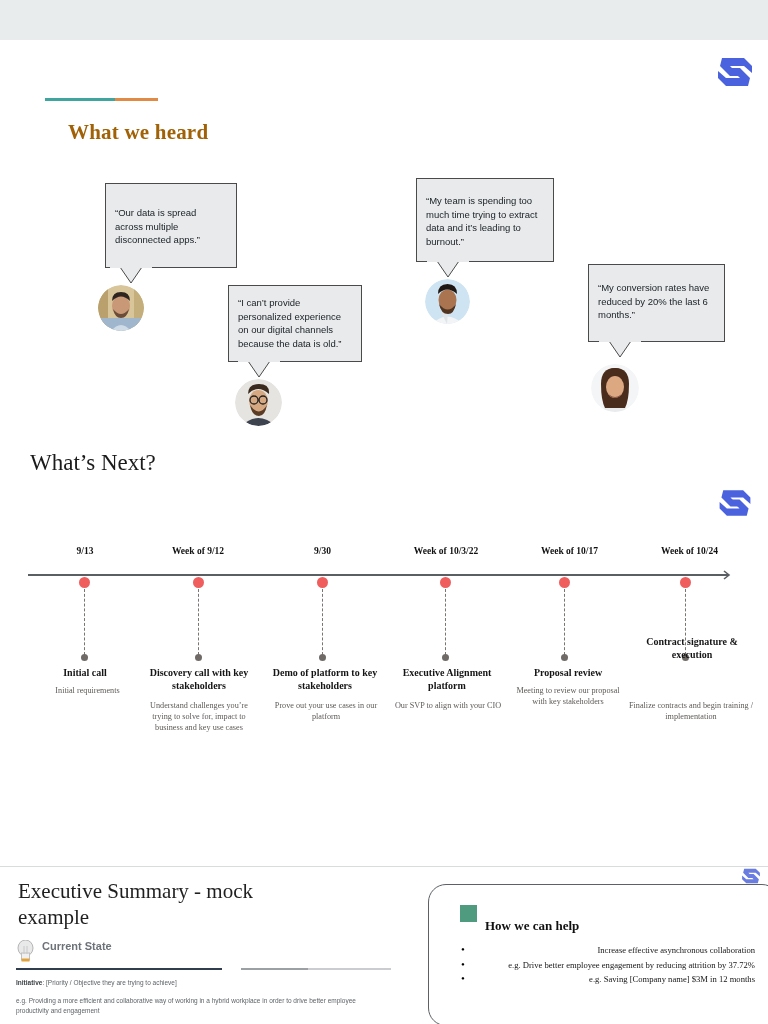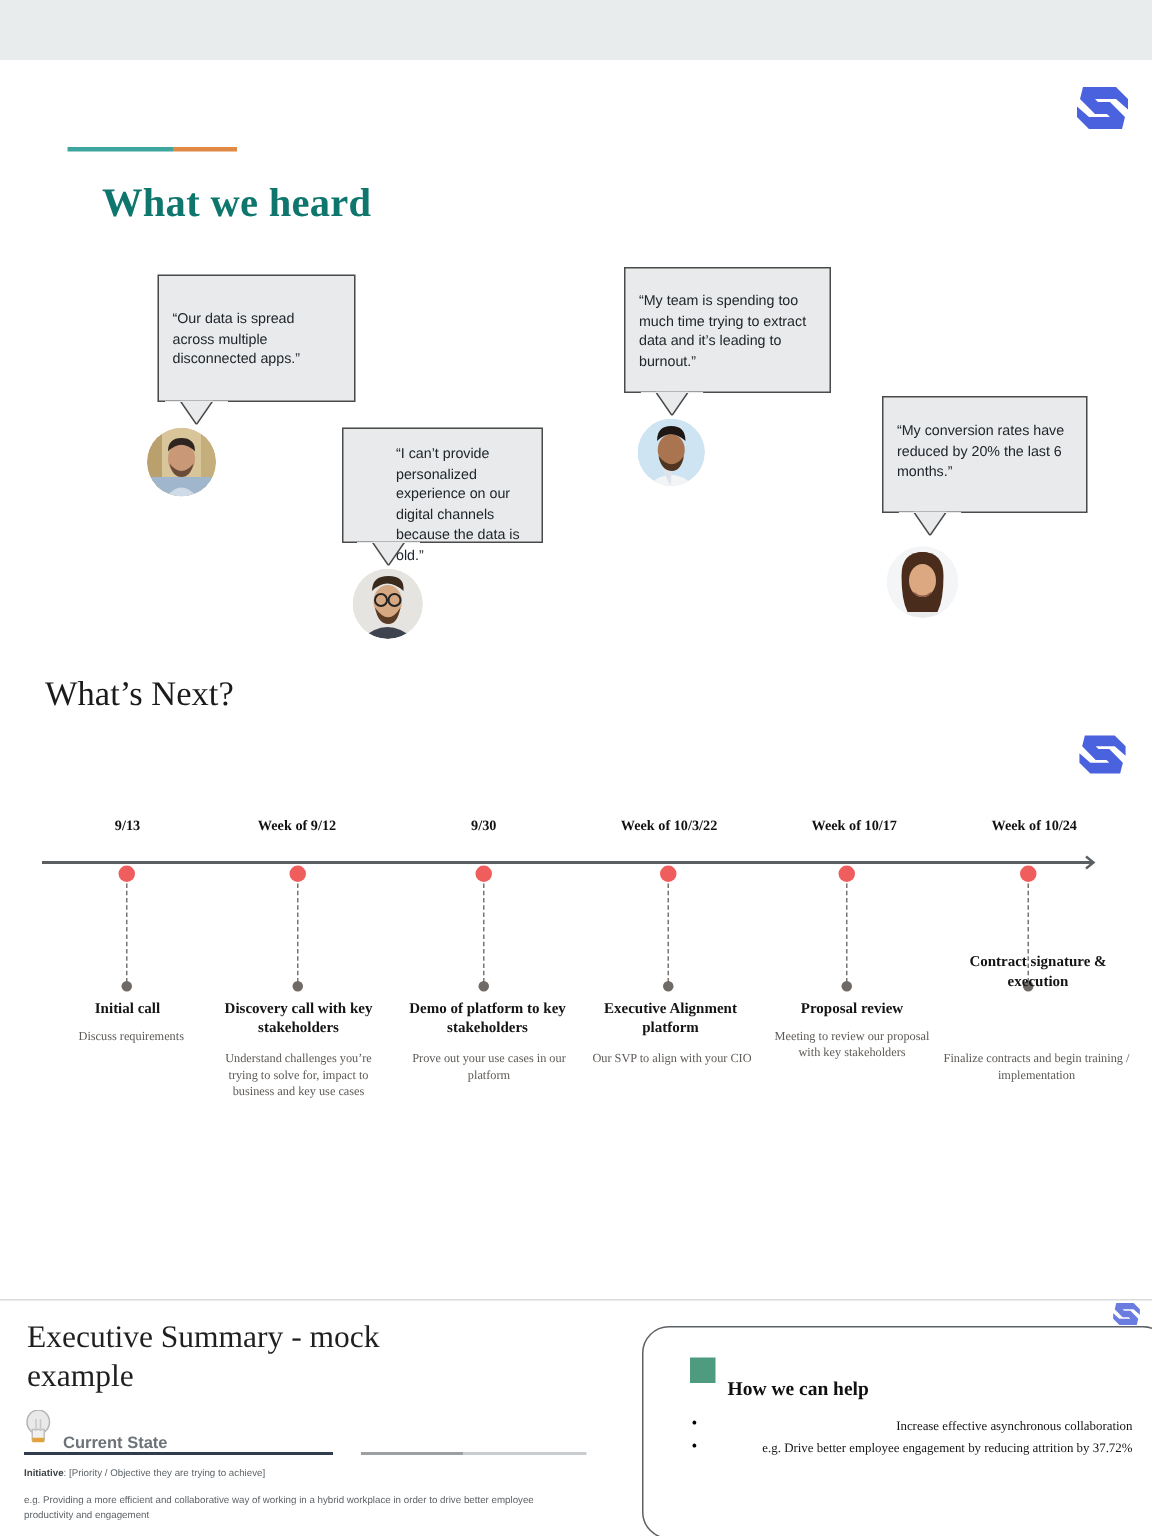--- a/index.html
+++ b/index.html
@@ -16,21 +16,21 @@
   .topbar{position:absolute;left:0;top:0;width:768px;height:40px;background:#e8ecec;}
 
   
   .logo{position:absolute;}
   .logo svg{display:block;}
 
   
   .accent-line{position:absolute;left:45px;top:98px;width:113px;height:3px;
     background:linear-gradient(to right,#3fa69f 0%,#3fa69f 62%,#e08a45 62%,#e08a45 100%);}
   .heard-title{position:absolute;left:68px;top:120px;font-family:"Liberation Serif",serif;
-    font-weight:bold;font-size:27px;color:#0f766e;letter-spacing:.2px;text-align:right;}
+    font-weight:bold;font-size:21px;color:#a16207;letter-spacing:.2px;text-align:right;}
 
   .bubble{position:absolute;background:#e8eaeb;border:1px solid #4a4a4a;box-sizing:border-box;}
   .bubble .btxt{font-family:"Liberation Sans",sans-serif;font-size:9.5px;line-height:13.5px;color:#20252b;}
   .tail{position:absolute;width:42px;height:16px;overflow:hidden;}
   .tail svg{display:block;}
 
   .avatar{position:absolute;border-radius:50%;overflow:hidden;}
   .avatar svg{display:block;}
 
   
@@ -45,21 +45,21 @@
   .tl-end{position:absolute;width:7px;height:7px;border-radius:50%;background:#6f6a66;}
   .tl-name{position:absolute;font-family:"Liberation Serif",serif;font-weight:bold;
     font-size:10px;line-height:12.5px;color:#151515;text-align:center;}
   .tl-desc{position:absolute;font-family:"Liberation Serif",serif;font-size:8.2px;
     line-height:11px;color:#5e5a57;text-align:center;}
 
   
   .sep{position:absolute;left:0;top:866px;width:768px;height:1px;background:#d8dcdc;}
   .exec-title{position:absolute;left:18px;top:878px;width:250px;
     font-family:"Liberation Serif",serif;font-size:21px;line-height:26px;color:#1f1f1f;}
-  .cs-row{position:absolute;left:16px;top:940px;display:flex;align-items:flex-end;gap:7px;}
+  .cs-row{position:absolute;left:16px;top:940px;display:flex;align-items:flex-start;gap:7px;}
   .cs-label{font-family:"Liberation Sans",sans-serif;font-weight:bold;font-size:11px;color:#6d7278;}
   .cs-rule{position:absolute;left:16px;top:968px;width:375px;height:2px;
     background:linear-gradient(to right,#2f3d4f 0%,#2f3d4f 55%,#ffffff 55%,#ffffff 60%,#9aa0a4 60%,#9aa0a4 78%,#c9cdd0 78%,#c9cdd0 100%);}
   .init-line{position:absolute;left:16px;top:979px;width:380px;
     font-family:"Liberation Sans",sans-serif;font-size:6.5px;color:#5e6469;}
   .init-line b{color:#3d4348;}
   .eg-line{position:absolute;left:16px;top:996px;width:360px;
     font-family:"Liberation Sans",sans-serif;font-size:6.5px;line-height:10px;color:#5e6469;}
 
   .helpbox{position:absolute;left:428px;top:884px;width:352px;height:142px;
@@ -112,21 +112,21 @@
         <rect x="0" y="33" width="46" height="13" fill="#9fb6cc"></rect>
         <path d="M13 46 q10 -12 20 0 z" fill="#cfdbe6"></path>
         <ellipse cx="23" cy="21" rx="9" ry="11" fill="#c99877"></ellipse>
         <path d="M14 16 q9 -9 18 0 q0 -9 -9 -9 q-9 0 -9 9" fill="#2f2520"></path>
         <path d="M15 24 q8 10 16 0 q-2 9 -8 9 q-6 0 -8 -9" fill="#6b4c38"></path>
       </g>
     </svg>
   </div>
 
   <div class="bubble" style="left:228px;top:285px;width:134px;height:77px;">
-    <div class="btxt" style="padding:10px 9px 0 9px;margin-left:26px;">“I can’t provide personalized experience on our digital channels because the data is old.”</div>
+    <div class="btxt" style="padding:10px 9px 0 9px;">“I can’t provide personalized experience on our digital channels because the data is old.”</div>
   </div>
   <div class="tail" style="left:238px;top:361px;">
     <svg width="42" height="17" viewBox="0 0 42 17">
         <path d="M0 0 L10 0 L21 16 L32 0 L42 0" fill="#e8eaeb" stroke="#4a4a4a" stroke-width="1"></path>
         <path d="M0 0 L42 0" stroke="#e8eaeb" stroke-width="2"></path>
       </svg>
   </div>
   <div class="avatar" style="left:235px;top:379px;width:47px;height:47px;">
     <svg width="47" height="47" viewBox="0 0 47 47">
       <defs>
@@ -215,21 +215,21 @@
     <svg width="14" height="14" viewBox="0 0 14 14">
         <path d="M0 7 L12 7 M7 3 L12 7 L7 11" stroke="#5a5f63" stroke-width="1.6" fill="none"></path>
       </svg>
   </div>
 
   <div class="tl-date" style="left:35px;top:546px;width:100px;">9/13</div>
   <div class="tl-dot" style="left:79px;top:577px;"></div>
   <div class="tl-dash" style="left:84px;top:589px;height:66px;"></div>
   <div class="tl-end" style="left:81px;top:654px;"></div>
   <div class="tl-name" style="left:25px;top:667px;width:120px;">Initial call</div>
-  <div class="tl-desc" style="left:25px;top:685px;width:125px;">Discuss requirements</div>
+  <div class="tl-desc" style="left:25px;top:685px;width:125px;">Initial requirements</div>
 
   <div class="tl-date" style="left:143px;top:546px;width:110px;">Week of 9/12</div>
   <div class="tl-dot" style="left:193px;top:577px;"></div>
   <div class="tl-dash" style="left:198px;top:589px;height:66px;"></div>
   <div class="tl-end" style="left:195px;top:654px;"></div>
   <div class="tl-name" style="left:145px;top:667px;width:108px;">Discovery call with key stakeholders</div>
   <div class="tl-desc" style="left:140px;top:700px;width:118px;">Understand challenges you’re trying to solve for, impact to business and key use cases</div>
 
   <div class="tl-date" style="left:270px;top:546px;width:105px;">9/30</div>
   <div class="tl-dot" style="left:317px;top:577px;"></div>
@@ -287,15 +287,16 @@
     <b>Initiative</b><span>: [Priority / Objective they are trying to achieve]</span>
   </div>
   <div class="eg-line">e.g. Providing a more efficient and collaborative way of working in a hybrid workplace in order to drive better employee productivity and engagement</div>
 
   <div class="helpbox"></div>
   <div class="help-icon"></div>
   <div class="help-title">How we can help</div>
   <ul class="help-list">
     <li>Increase effective asynchronous collaboration</li>
     <li>e.g. Drive better employee engagement by reducing attrition by 37.72%</li>
+    <li> e.g. Saving [Company name] $3M in 12 months</li>
   </ul>
 
 </div>
 
 </body></html>

